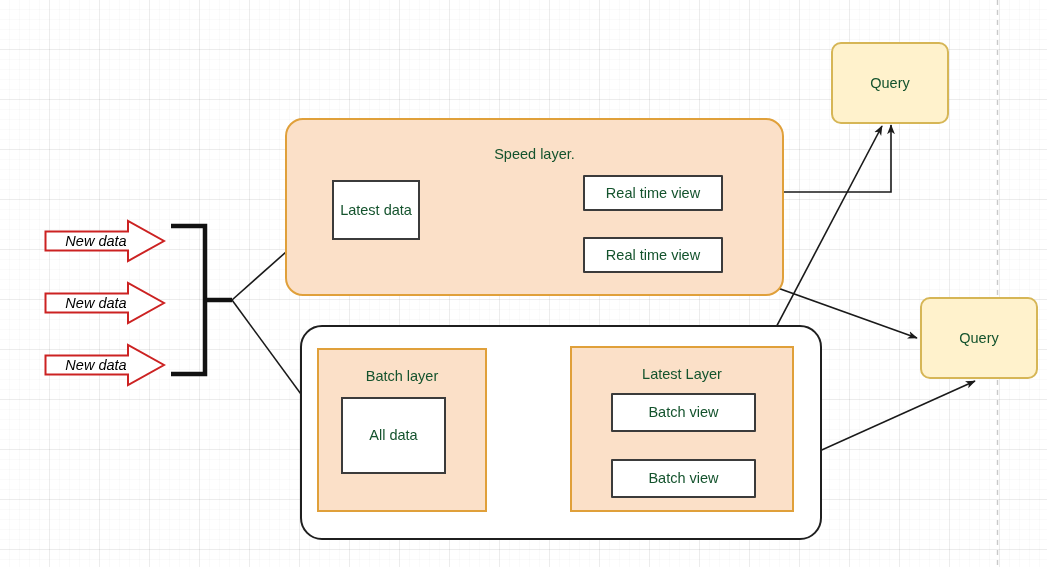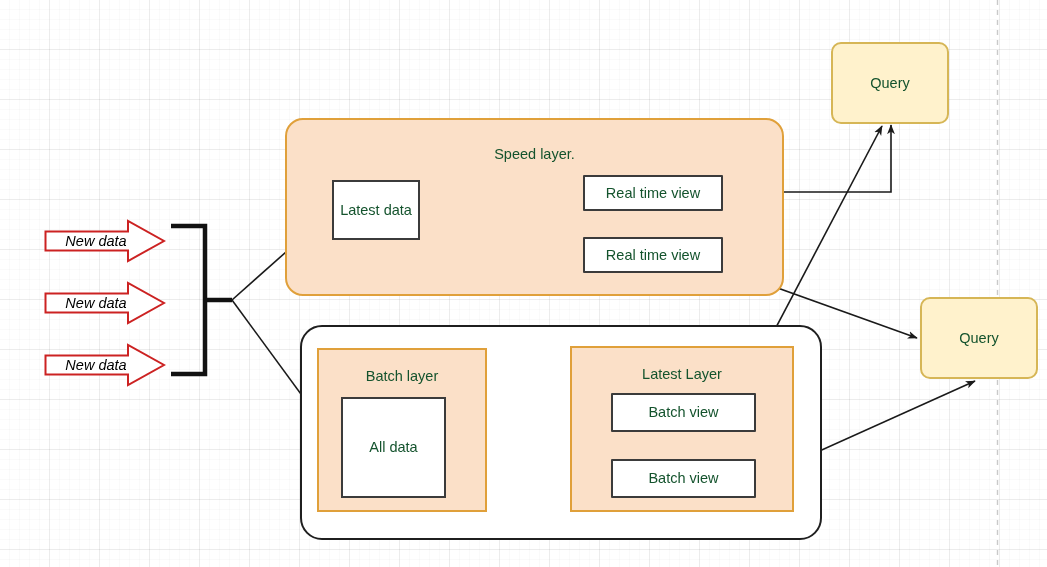--- a/index.html
+++ b/index.html
@@ -186,21 +186,21 @@
   <div class="node box-round" style="left:583px; top:237px; width:140px; height:36px;">
     <span>Real time view</span>
   </div>
 
   <div class="node layer-outer" style="left:300px; top:325px; width:522px; height:215px;"></div>
 
   <div class="node layer-panel" style="left:317px; top:348px; width:170px; height:164px;">
     <span>Batch layer</span>
   </div>
 
-  <div class="node box-square" style="left:341px; top:397px; width:105px; height:101px;">
+  <div class="node box-square" style="left:341px; top:397px; width:105px; height:77px;">
     <span>All data</span>
   </div>
 
   <div class="node layer-panel" style="left:570px; top:346px; width:224px; height:166px;">
     <span>Latest Layer</span>
   </div>
 
   <div class="node box-round" style="left:611px; top:393px; width:145px; height:39px;">
     <span>Batch view</span>
   </div>

